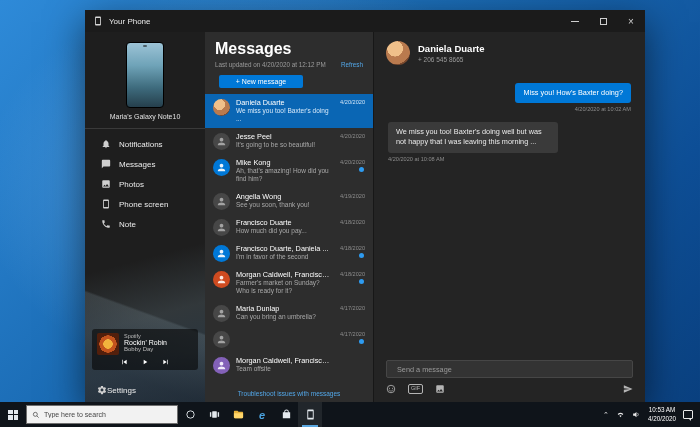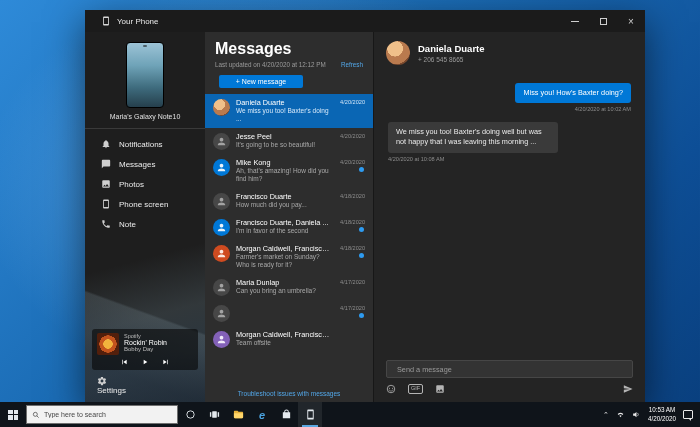--- a/index.html
+++ b/index.html
@@ -10,21 +10,21 @@
   .desktop { position:relative; width:700px; height:427px; overflow:hidden;
     background:
       radial-gradient(ellipse 430px 300px at 40% 44%, rgba(150,205,255,.50), rgba(150,205,255,0) 70%),
       linear-gradient(135deg,#2e8ad8 0%,#1b6cb5 40%,#0e4f97 75%,#0a3f7d 100%); }
   .beam { position:absolute; left:60px; top:60px; width:560px; height:320px; pointer-events:none;
     background: linear-gradient(115deg, transparent 44%, rgba(255,255,255,.09) 45%, rgba(255,255,255,.02) 58%, transparent 59%); }
 
   
   .window { position:absolute; left:85px; top:10px; width:560px; height:392px; background:#242424;
     box-shadow:0 12px 36px rgba(0,0,0,.55); display:flex; flex-direction:column; }
-  .titlebar { height:22px; background:#1b1b1b; display:flex; align-items:center; padding-left:16px;
+  .titlebar { height:22px; background:#1b1b1b; display:flex; align-items:center; padding-left:8px;
     color:#e8e8e8; font-size:8px; flex:0 0 auto; }
   .app-icon { width:10px; height:10px; margin-right:6px; display:inline-flex; }
   .app-icon svg { width:10px; height:10px; fill:#d8d8d8; }
   .tb-spacer { flex:1; }
   .win-controls { display:flex; height:100%; }
   .win-btn { width:28px; display:flex; align-items:center; justify-content:center; color:#cfcfcf; font-size:10px; }
   .min-glyph { width:8px; height:1px; background:currentColor; display:block; }
   .max-glyph { width:7px; height:7px; border:1px solid currentColor; display:block; }
 
   .window-body { flex:1; display:flex; min-height:0; }
@@ -49,22 +49,22 @@
   .player-top { display:flex; gap:5px; }
   .album-art { width:22px; height:22px; border-radius:2px; flex:0 0 auto;
     background: radial-gradient(circle at 50% 50%, #f2b33d 0 30%, #c4541e 31% 55%, #521f0c 56%); }
   .player-meta { min-width:0; }
   .player-app { font-size:5.5px; color:#bdbdbd; }
   .player-track { font-size:7px; color:#fff; white-space:nowrap; overflow:hidden; text-overflow:ellipsis; }
   .player-artist { font-size:6px; color:#bdbdbd; }
   .player-controls { display:flex; justify-content:center; gap:13px; margin-top:3px; }
   .player-controls svg { width:8px; height:8px; fill:#fff; }
 
-  .settings-row { position:absolute; left:12px; bottom:7px; display:flex; align-items:flex-start; gap:0;
-    font-size:8px; color:#ebebeb;flex-direction:column; }
+  .settings-row { position:absolute; left:12px; bottom:7px; display:flex; align-items:flex-end; gap:0;
+    font-size:8px; color:#ebebeb; }
   .settings-row svg { width:10px; height:10px; fill:#cfcfcf; }
 
   
   .list-panel { width:168px; background:#2d2d2d; flex:0 0 auto; display:flex; flex-direction:column; padding:8px 0 3px; }
   .lp-head { padding:0 10px; }
   .lp-title { font-size:16px; font-weight:700; color:#fff; }
   .lp-updated { display:flex; justify-content:space-between; align-items:center; margin-top:3px; font-size:6.3px; color:#9b9b9b; }
   .refresh-link { color:#53a7e8; }
   .new-msg-btn { margin:7px 0 6px 14px; background:#0078d7; border:none; color:#fff; font-size:7px;
     padding:3px 0; width:84px; border-radius:2px; text-align:center; font-family:inherit; }
@@ -272,20 +272,32 @@
                 </svg>
               </span>
             <span class="conv-main">
               <span class="conv-name">Mike Kong</span>
               <span class="conv-preview">Ah, that's amazing! How did you find him?</span>
             </span>
             <span class="conv-date">4/20/2020</span>
             <span class="unread-dot"></span>
           </div>
 
+          <div class="conv-row">
+            <span class="avatar av-gray">
+                <svg viewBox="0 0 24 24">
+                  <path d="M12 12c2.2 0 4-1.8 4-4s-1.8-4-4-4-4 1.8-4 4 1.8 4 4 4zm0 2c-3.3 0-8 1.7-8 5v1h16v-1c0-3.3-4.7-5-8-5z"></path>
+                </svg>
+              </span>
+            <span class="conv-main">
+              <span class="conv-name">Angella Wong</span>
+              <span class="conv-preview">See you soon, thank you!</span>
+            </span>
+            <span class="conv-date">4/19/2020</span>
+          </div>
 
           <div class="conv-row">
             <span class="avatar av-gray">
                 <svg viewBox="0 0 24 24">
                   <path d="M12 12c2.2 0 4-1.8 4-4s-1.8-4-4-4-4 1.8-4 4 1.8 4 4 4zm0 2c-3.3 0-8 1.7-8 5v1h16v-1c0-3.3-4.7-5-8-5z"></path>
                 </svg>
               </span>
             <span class="conv-main">
               <span class="conv-name">Francisco Duarte</span>
               <span class="conv-preview">How much did you pay...</span>

